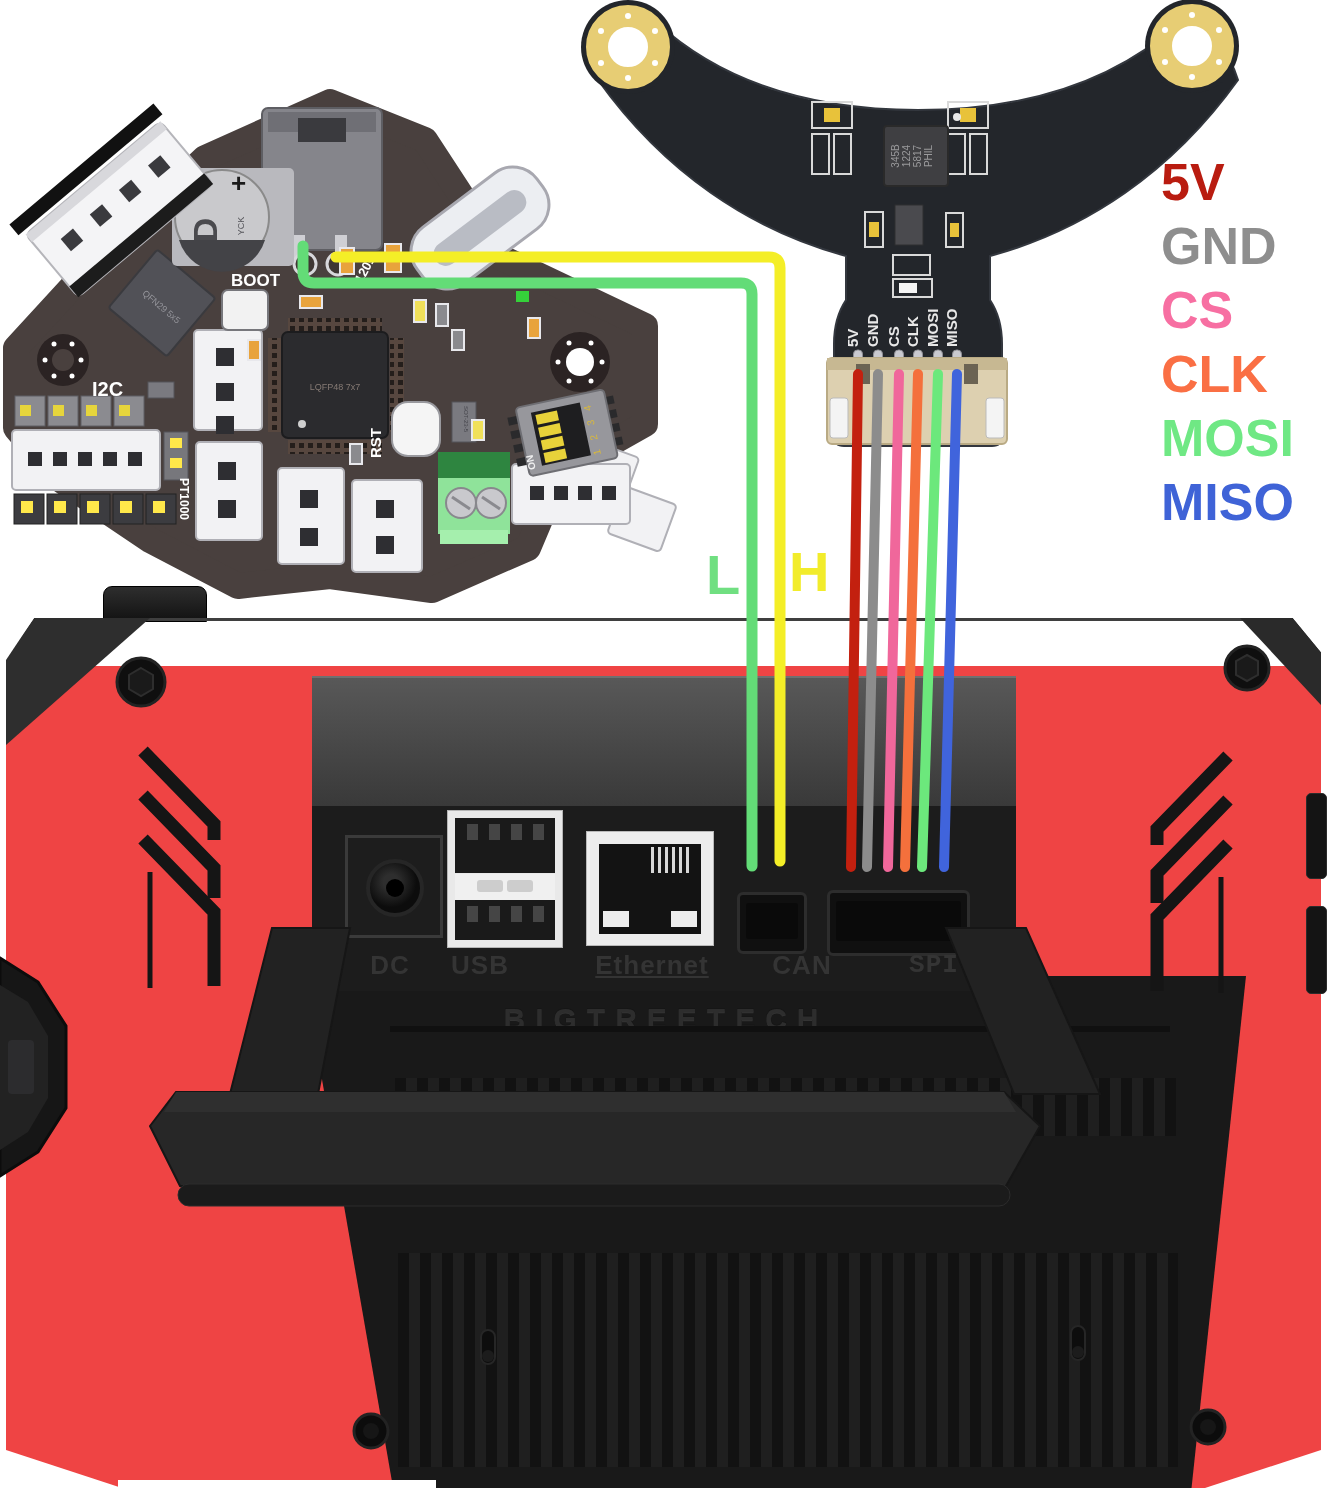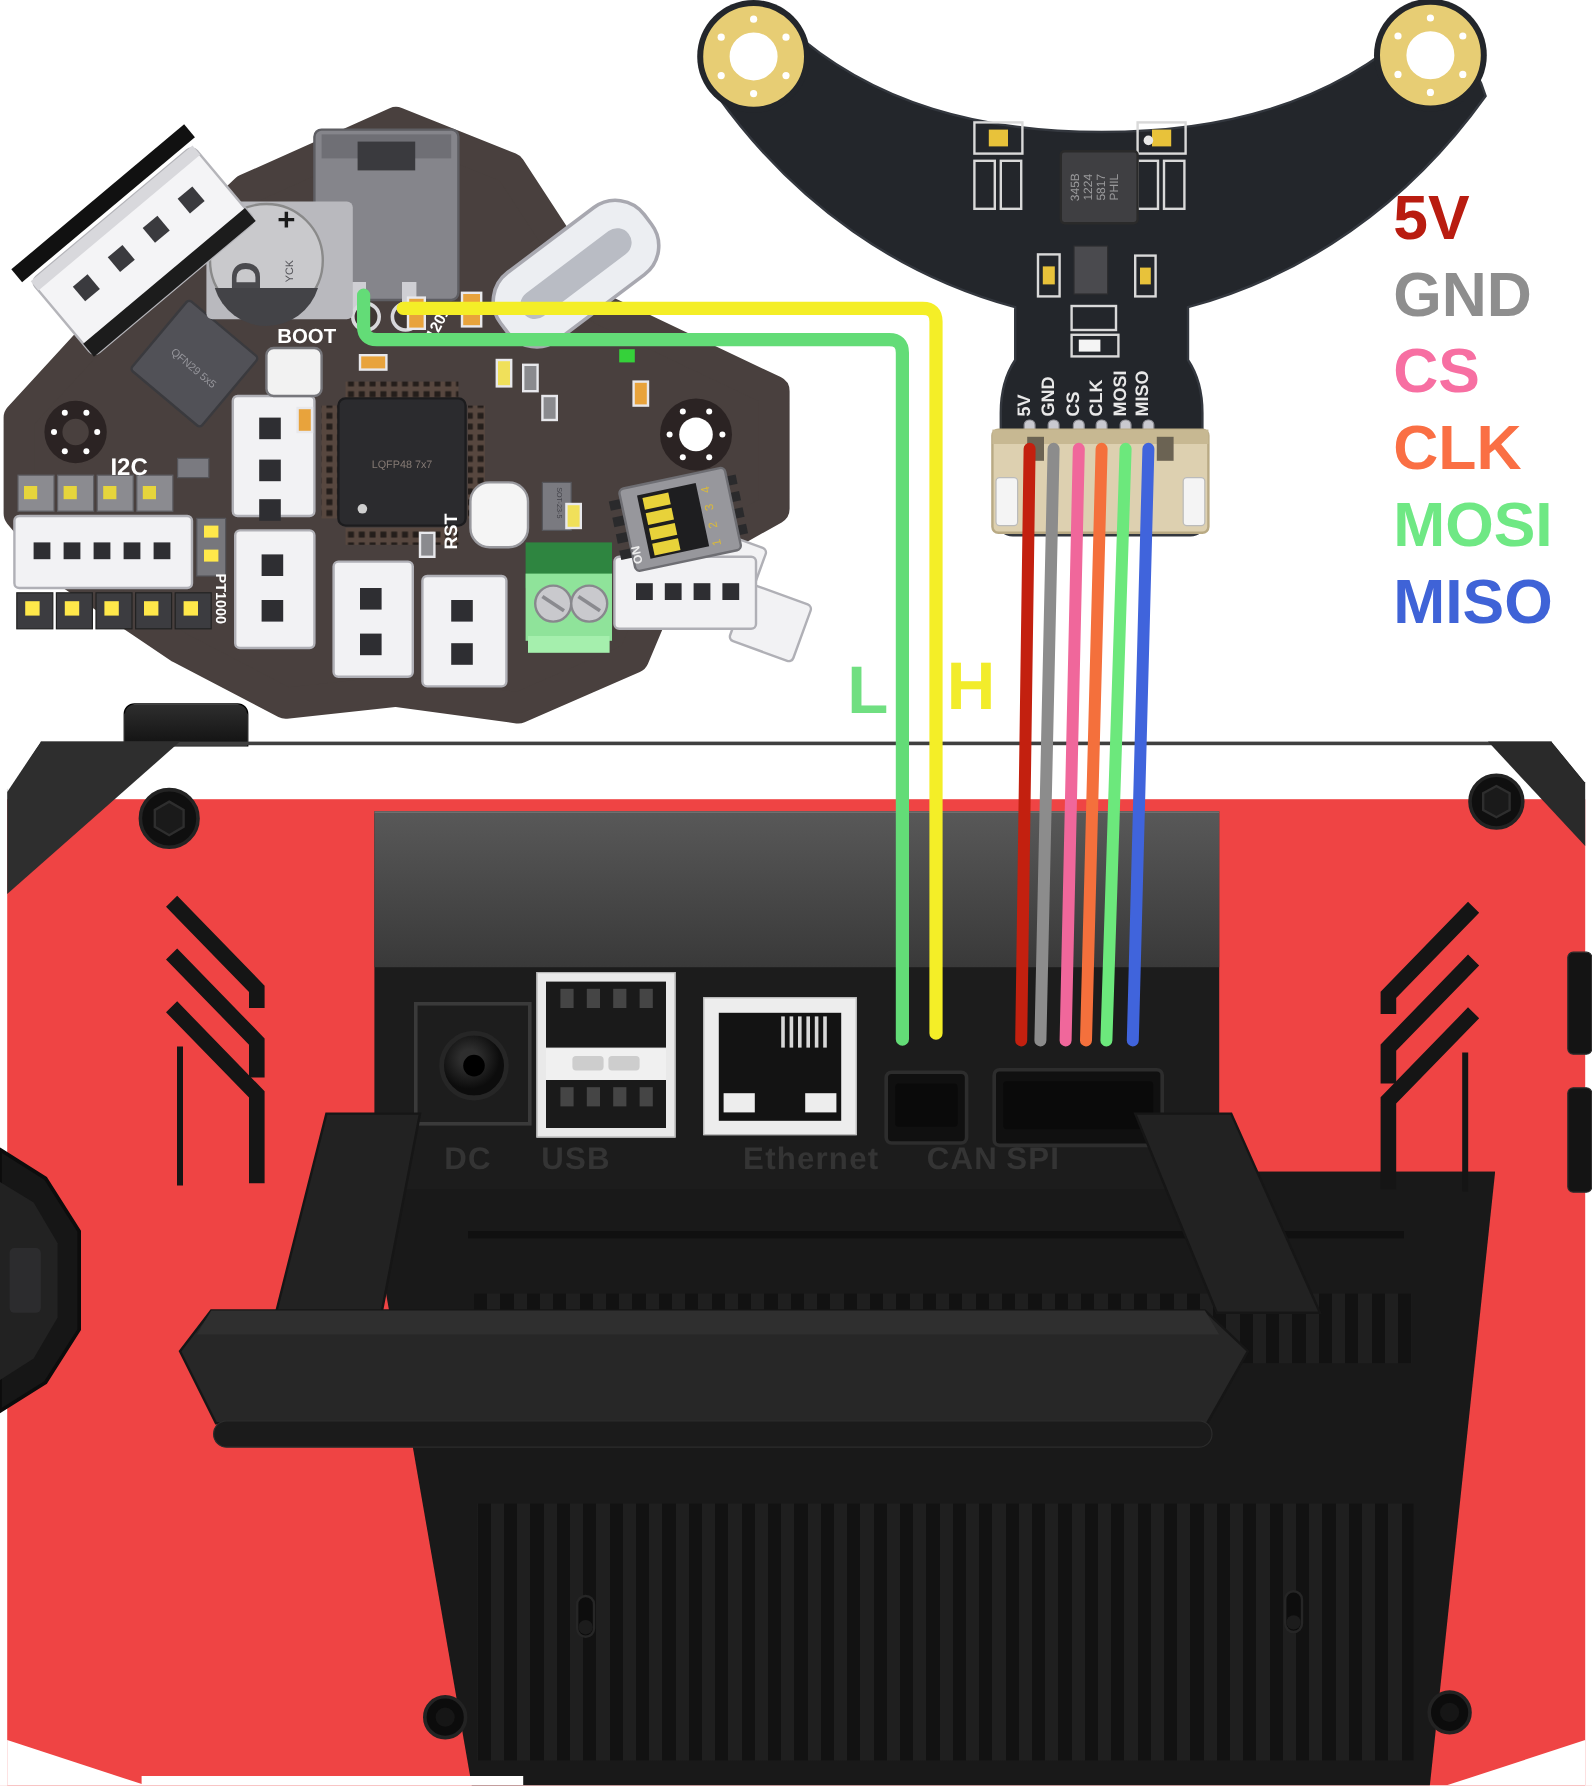--- a/index.html
+++ b/index.html
@@ -110,24 +110,25 @@
 
     <div id="port-can" class="port">
       <div class="port-inner"></div>
     </div>
     <div id="port-spi" class="port">
       <div class="port-inner"></div>
     </div>
 
     <div class="port-label" style="left:384px;">DC</div>
     <div class="port-label" style="left:474px;">USB</div>
-    <div class="port-label" style="left:670px;">Ethernet</div>
+    <div class="port-label" style="left:646px;text-decoration:underline;">Ethernet</div>
     <div class="port-label" style="left:796px;">CAN</div>
-    <div class="port-label" style="left:855px;">SPI</div>
-
+    <div class="port-label" style="left:928px;font-family:Liberation Mono, monospace;">SPI</div>
+
+    <div id="brand" class="abs">BIGTREETECH</div>
   </div>
 
   <div class="side-btn abs" style="left:1306px;top:793px;height:84px;"></div>
   <div class="side-btn abs" style="left:1306px;top:906px;height:86px;"></div>
 
   <div id="legend" class="abs">
     <div class="leg-item" style="color: rgb(185, 28, 16);">5V</div>
     <div class="leg-item" style="color: rgb(142, 142, 142);">GND</div>
     <div class="leg-item" style="color: rgb(247, 111, 162);">CS</div>
     <div class="leg-item" style="color: rgb(250, 111, 68);">CLK</div>

